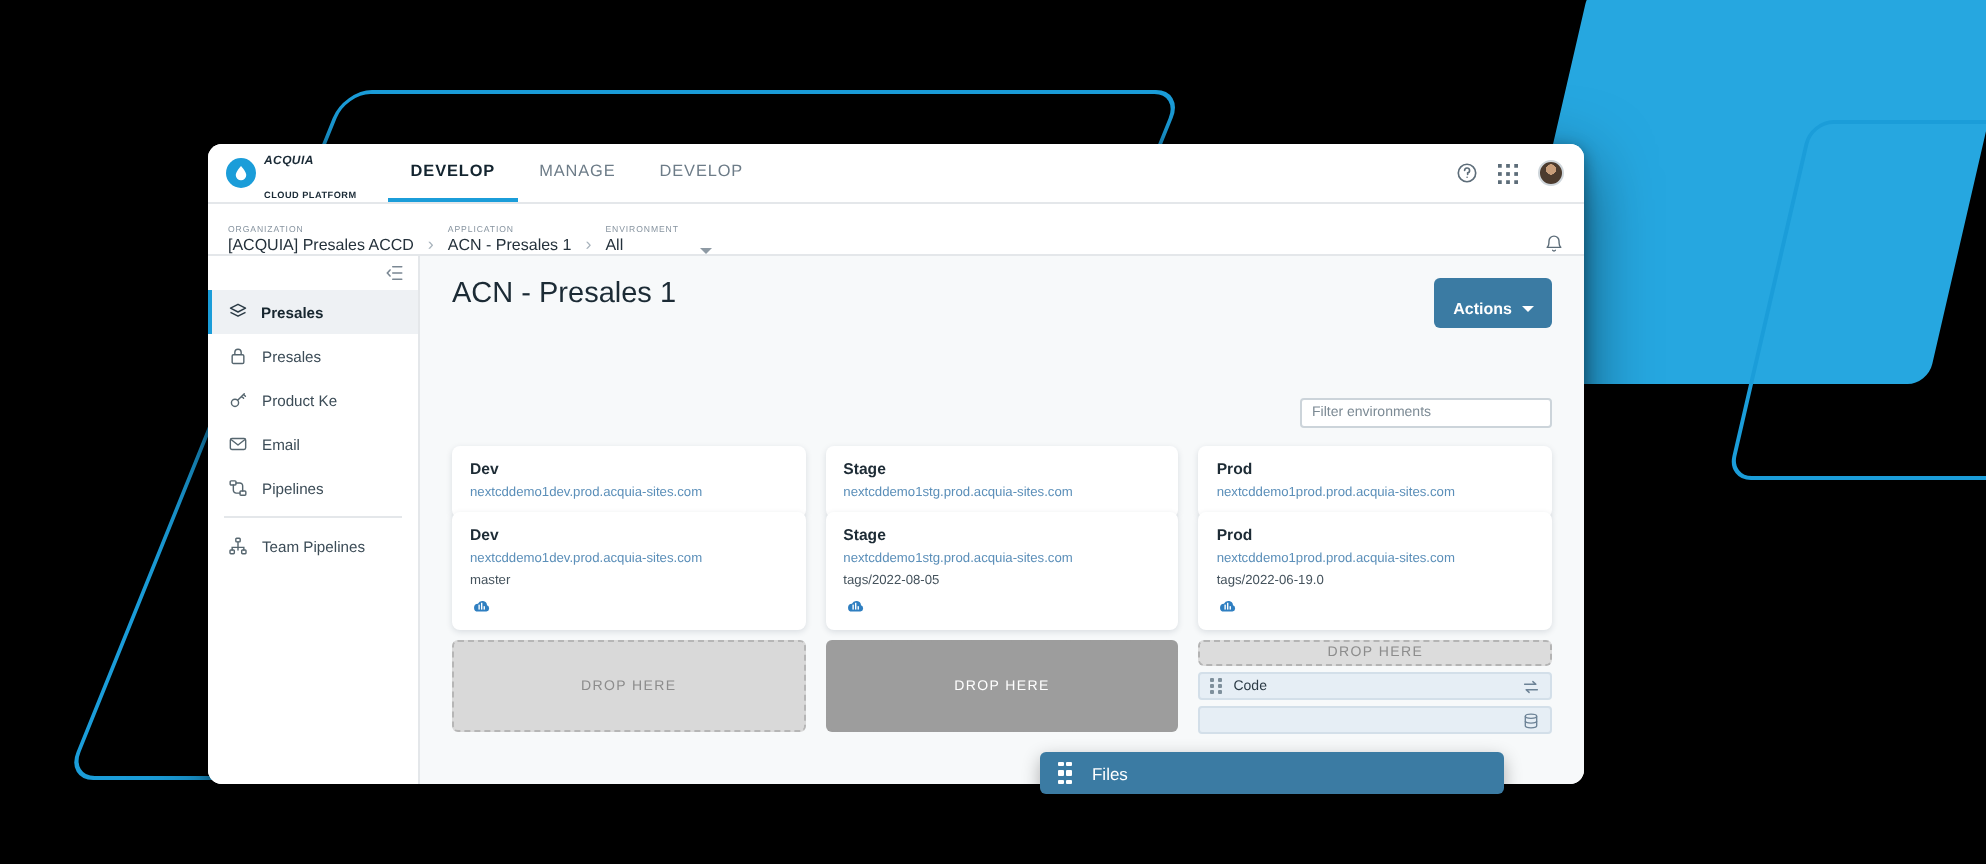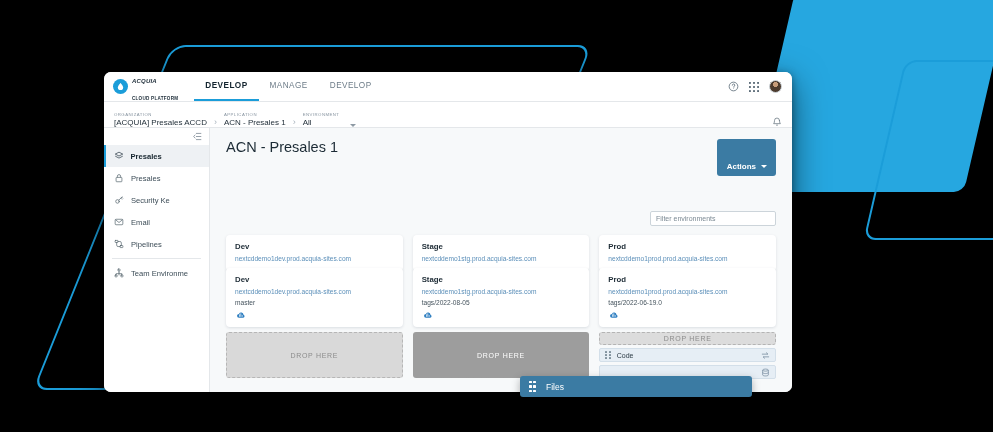--- a/index.html
+++ b/index.html
@@ -224,21 +224,21 @@
     padding: 11px 16px 0 16px;
     display: flex; align-items: flex-start;
   }
   #page-title { font-size: 14.5px; color: #1c2b35; font-weight: normal; }
   #actions-btn {
     margin-left: auto;
     background: #3b7ba3;
     color: #ffffff;
     font-size: 8px; font-weight: bold;
     border-radius: 3px;
-    padding: 23px 9px 5px 10px;
+    padding: 11px 9px 5px 10px;
     display: flex; align-items: center; gap: 5px;
     cursor: pointer;
     border: none;
   }
   #actions-btn .caret {
     width: 0; height: 0;
     border-left: 3px solid transparent;
     border-right: 3px solid transparent;
     border-top: 3.4px solid #ffffff;
   }
@@ -475,21 +475,21 @@
           <span>Presales</span>
         </div>
 
         <div class="side-item">
           <span class="side-icon">
             <svg width="10" height="10" viewBox="0 0 24 24" fill="none" stroke="#56666f" stroke-width="1.7" stroke-linecap="round">
               <circle cx="8.4" cy="15.4" r="4.3"></circle>
               <path d="M11.6 12.3 19.5 4.4M16.3 7.6l2.4 2.4M18.6 5.3l2.3 2.3"></path>
             </svg>
           </span>
-          <span>Security Ke</span>
+          <span>Product Ke</span>
         </div>
 
         <div class="side-item">
           <span class="side-icon">
             <svg width="10" height="10" viewBox="0 0 24 24" fill="none" stroke="#56666f" stroke-width="1.7" stroke-linejoin="round">
               <rect x="2.8" y="5.4" width="18.4" height="13.2" rx="2"></rect>
               <path d="m3.6 6.6 8.4 6.6 8.4-6.6"></path>
             </svg>
           </span>
           <span>Email</span>
@@ -511,21 +511,21 @@
 
         <div class="side-item">
           <span class="side-icon">
             <svg width="10" height="10" viewBox="0 0 24 24" fill="none" stroke="#56666f" stroke-width="1.7" stroke-linecap="round">
               <rect x="9.4" y="2.6" width="5.2" height="4.4" rx="1"></rect>
               <rect x="2.4" y="16.8" width="5.2" height="4.4" rx="1"></rect>
               <rect x="16.4" y="16.8" width="5.2" height="4.4" rx="1"></rect>
               <path d="M12 7v4.6M5 16.8v-3.2h14v3.2M12 11.6v5.2"></path>
             </svg>
           </span>
-          <span>Team Environme</span>
+          <span>Team Pipelines</span>
         </div>
       </div>
 
       <div id="content">
 
         <div id="content-head">
           <h1 id="page-title">ACN - Presales 1</h1>
           <button id="actions-btn">
             <span>Actions</span>
             <span class="caret"></span>

